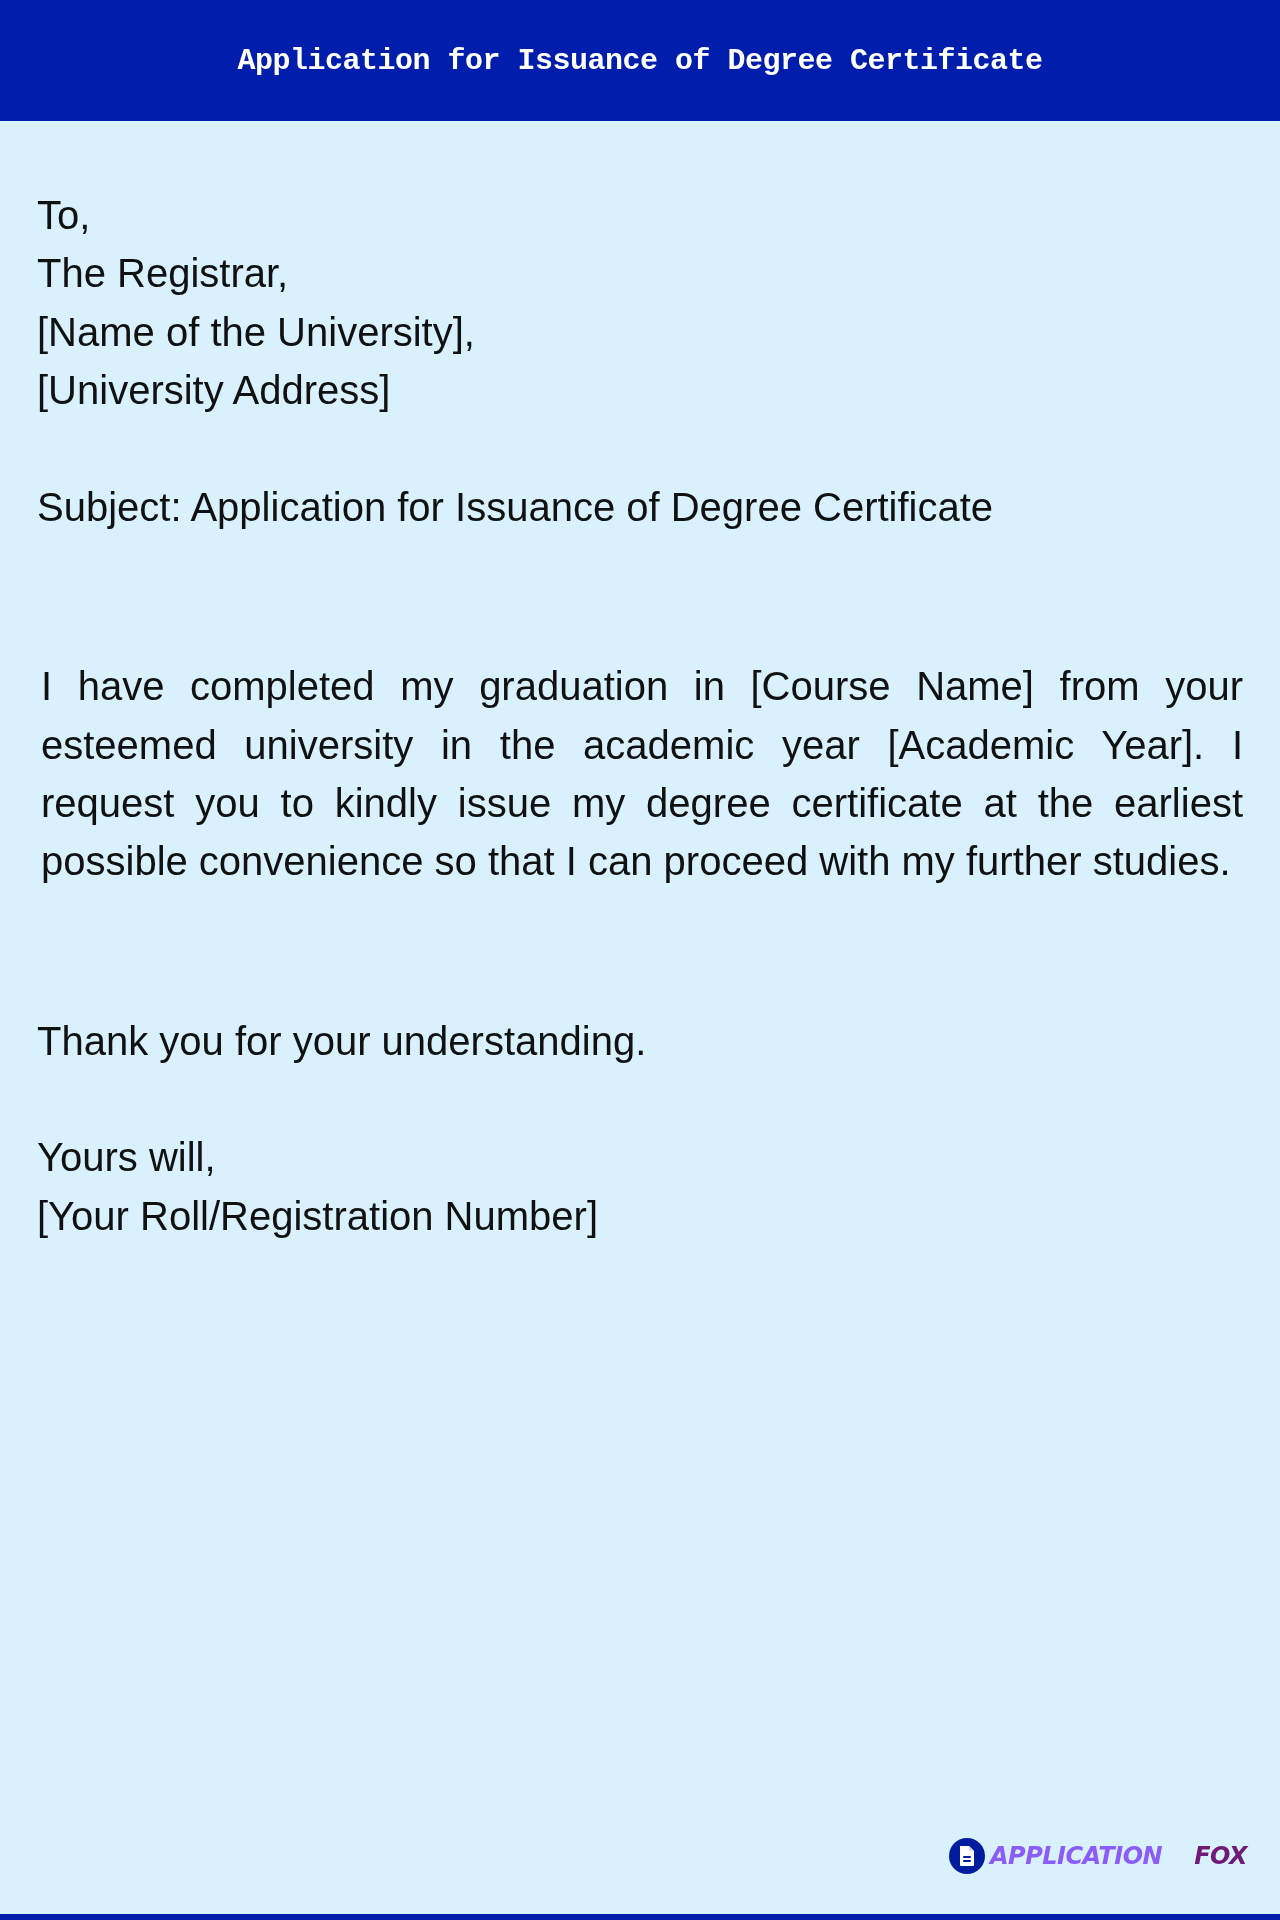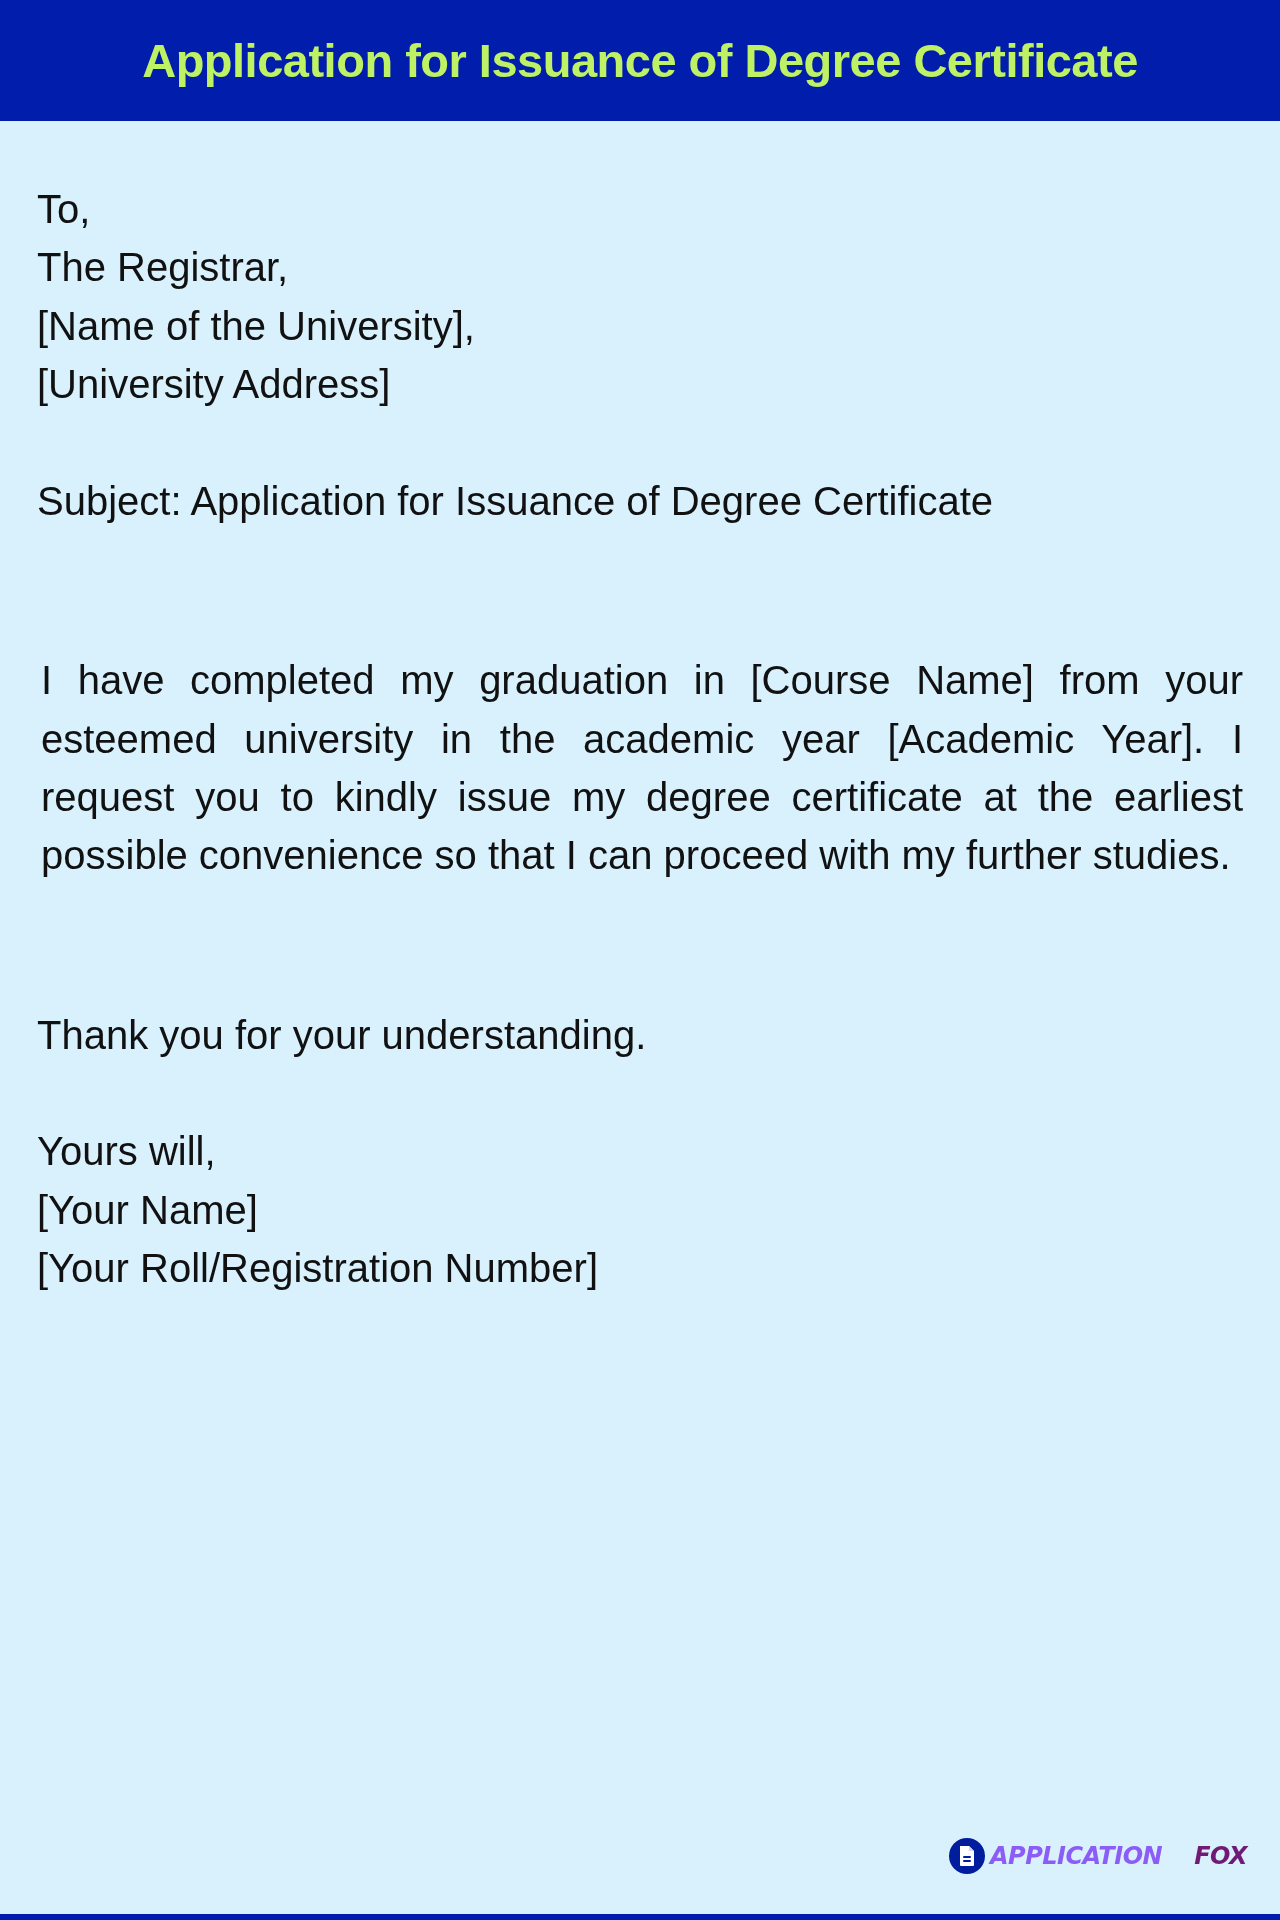--- a/index.html
+++ b/index.html
@@ -19,31 +19,31 @@
       position: absolute;
       left: 0; top: 0;
       width: 1280px;
       height: 121px;
       background: #001dab;
       display: flex;
       align-items: center;
       justify-content: center;
     }
     .header-title {
-      color: #bef264;
-      font-family: Liberation Sans, sans-serif;
+      color: #ffffff;
+      font-family: Liberation Mono, monospace;
       font-weight: bold;
-      font-size: 47px;
+      font-size: 30px;
       letter-spacing: -0.5px;
       white-space: nowrap;
     }
     .letter {
       position: absolute;
       left: 37px;
-      top: 180px;
+      top: 186px;
       width: 1210px;
       font-family: "Liberation Sans", sans-serif;
       font-size: 40px;
       line-height: 58.4px;
       color: #111111;
     }
     .line { display: block; white-space: nowrap; }
     .gap { display: block; height: 58.4px; }
     .para {
       display: block;
@@ -104,21 +104,20 @@
   <span class="line">Subject: Application for Issuance of Degree Certificate</span>
   <span class="gap"></span>
   <span class="gap"></span>
   <p class="para">I have completed my graduation in [Course Name] from your esteemed university in the academic year [Academic Year]. I request you to kindly issue my degree certificate at the earliest possible convenience so that I can proceed with my further studies.</p>
   <span class="gap"></span>
   <span class="gap"></span>
   <span class="line">Thank you for your understanding.</span>
   <span class="gap"></span>
   <div>
     <span class="line">Yours will,</span>
-    <span class="line">[Your Name]</span>
     <span class="line">[Your Roll/Registration Number]</span>
   </div>
 </div>
 
 <div class="brand">
   <div class="brand-logo">
     <svg width="20" height="22" viewBox="0 0 20 22" aria-hidden="true">
       <path d="M3 1 H12 L17 6 V20 Q17 21 16 21 H4 Q3 21 3 20 Z" fill="#ffffff"></path>
       <path d="M12 1 V6 H17" fill="#cfd6ff"></path>
       <rect x="6" y="11" width="8" height="2" rx="1" fill="#001d9e"></rect>

